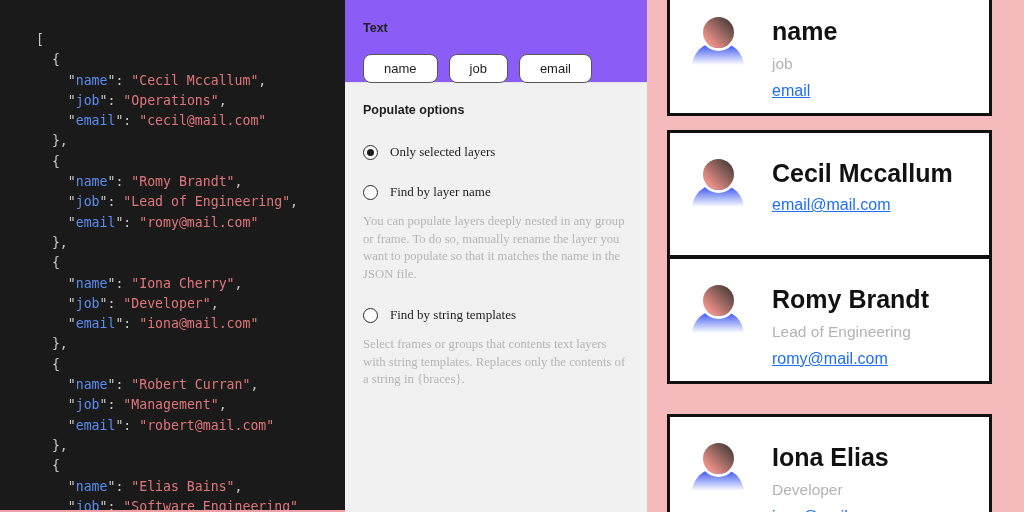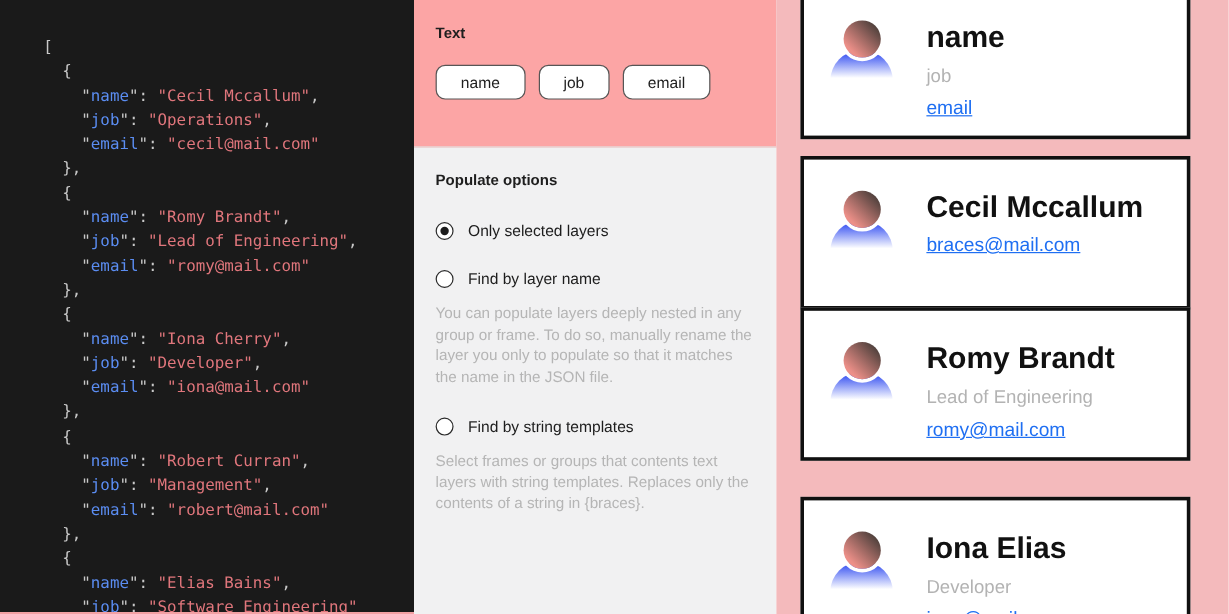--- a/index.html
+++ b/index.html
@@ -14,30 +14,30 @@
               font-size:13.2px; line-height:20.3px; white-space:pre; }
   .tok-p { color:#c9c9c9; }
   .tok-k { color:#5b8df2; }
   .tok-s { color:#e0767c; }
   .code-strip { position:absolute; left:0; bottom:0; width:100%; height:2px;
                 background:#f2a0a3; }
 
   
   .plugin-panel { position:absolute; left:345px; top:0; width:302px; height:512px;
                   background:#f1f1f2; }
-  .text-section { height:123px; background:#fca5a5; border-bottom:1px solid #e3e3e3;
+  .text-section { height:83px; background:#8b5cf6; border-bottom:1px solid #e3e3e3;
                   padding:21px 18px 0 18px; }
   .section-title { font-size:12.5px; font-weight:700; color:#1e1e1e; }
   .chips { display:flex; gap:11px; margin-top:19px; }
   .chip { display:inline-flex; align-items:center; justify-content:center;
           height:29px; padding:0 20px; border:1.3px solid #565656; border-radius:8px;
           background:#fff; font-size:13px; color:#1e1e1e; cursor:pointer; }
   .options-section { padding:20px 18px 0 18px; }
   .options-title { margin-bottom:27px; }
-  .opt { margin-top:24px; }
+  .opt { margin-top:24px;font-family:Liberation Serif, serif; }
   .opt:first-of-type { margin-top:0; }
   .opt-row { display:flex; align-items:center; gap:12px; height:16px; }
   .radio { width:15px; height:15px; border:1.5px solid #2a2a2a; border-radius:50%;
            background:#fff; display:flex; align-items:center; justify-content:center;
            flex:0 0 auto; cursor:pointer; }
   .radio.on::after { content:""; width:7px; height:7px; border-radius:50%;
                      background:#1c1c1c; }
   .opt-label { font-size:13px; color:#1d1d1d; cursor:pointer; }
   .opt-desc { margin-top:13px; max-width:268px; font-size:12.7px; line-height:17.5px;
               color:#b5b5b5; }
@@ -86,21 +86,21 @@
             <div class="opt-row">
               <div class="radio on"></div>
               <div class="opt-label">Only selected layers</div>
             </div>
           </div>
           <div class="opt">
             <div class="opt-row">
               <div class="radio"></div>
               <div class="opt-label">Find by layer name</div>
             </div>
-            <div class="opt-desc">You can populate layers deeply nested in any group or frame. To do so, manually rename the layer you only to populate so that it matches the name in the JSON file.</div>
+            <div class="opt-desc">You can populate layers deeply nested in any group or frame. To do so, manually rename the layer you want to populate so that it matches the name in the JSON file.</div>
           </div>
           <div class="opt">
             <div class="opt-row">
               <div class="radio"></div>
               <div class="opt-label">Find by string templates</div>
             </div>
             <div class="opt-desc">Select frames or groups that contents text layers with string templates. Replaces only the contents of a string in {braces}.</div>
           </div>
         </div>
     </div>
@@ -112,21 +112,21 @@
           <div class="avatar-head"></div>
           <div class="avatar-body"></div>
         </div>
         <div class="card-text"><div class="card-name">name</div><div class="card-job">job</div><a class="card-email">email</a></div>
       </div>
       <div class="card" style="top: 130px; padding-left: 16px;">
         <div class="avatar">
           <div class="avatar-head"></div>
           <div class="avatar-body"></div>
         </div>
-        <div class="card-text"><div class="card-name">Cecil Mccallum</div><a class="card-email">braces@mail.com</a></div>
+        <div class="card-text"><div class="card-name">Cecil Mccallum</div><a class="card-email">email@mail.com</a></div>
       </div>
       <div class="card" style="top: 256px;">
         <div class="avatar">
           <div class="avatar-head"></div>
           <div class="avatar-body"></div>
         </div>
         <div class="card-text"><div class="card-name">Romy Brandt</div><div class="card-job">Lead of Engineering</div><a class="card-email">romy@mail.com</a></div>
       </div>
       <div class="card" style="top: 414px;">
         <div class="avatar">

